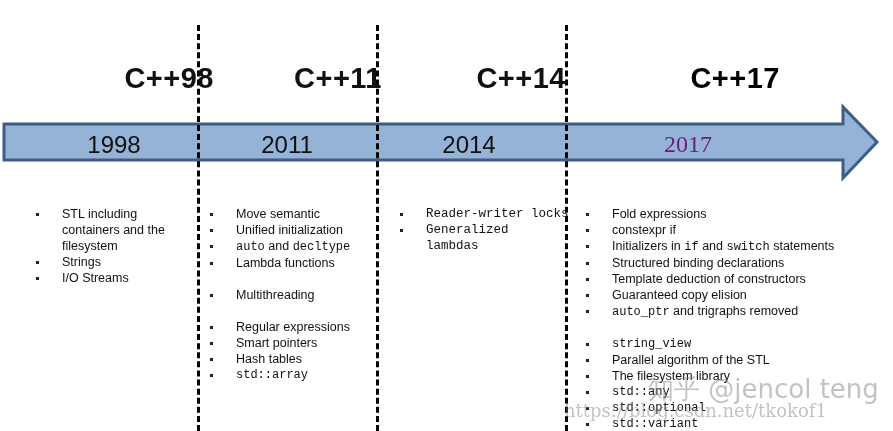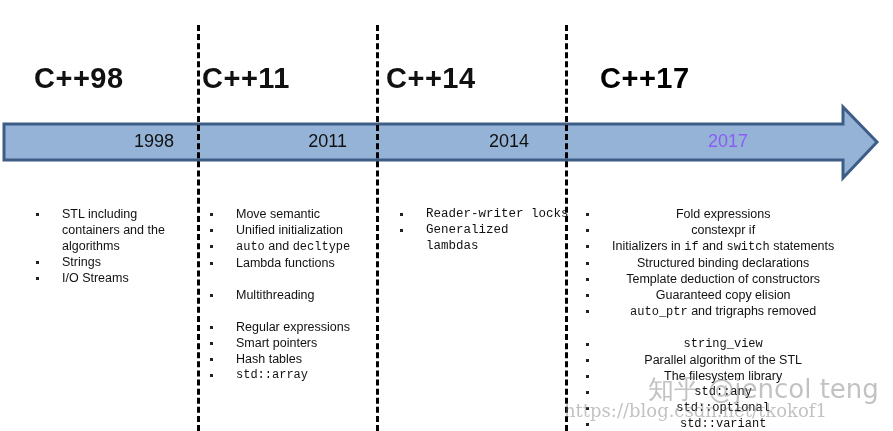--- a/index.html
+++ b/index.html
@@ -6,25 +6,25 @@
   body {
     width: 893px; height: 431px; background: #ffffff; position: relative; overflow: hidden;
     font-family: "Liberation Sans", sans-serif; color: #111;
   }
   .divider {
     position: absolute; top: 25px; height: 406px; width: 0;
     border-left: 3px dashed #000;
   }
   .era-title {
     position: absolute; top: 62px; font-weight: bold; font-size: 29px;
-    font-family: "Liberation Sans", sans-serif; text-align: left; width: 180px; letter-spacing: 0.5px;
+    font-family: "Liberation Sans", sans-serif; text-align: right; width: 180px; letter-spacing: 0.5px;
   }
   svg.arrow { position: absolute; left: 0; top: 0; }
   .year {
-    position: absolute; top: 131px; font-size: 18px; text-align: right; width: 120px;
+    position: absolute; top: 131px; font-size: 24px; text-align: center; width: 120px;
     font-family: "Liberation Sans", sans-serif;
   }
   ul.features {
     position: absolute; margin: 0; padding: 0; list-style: none;
     font-size: 12.5px; line-height: 16px; font-family: "Liberation Sans", sans-serif;
   }
   ul.features li { position: relative; padding-left: 28px; }
   ul.features li::before {
     content: ""; position: absolute; left: 2px; top: 7px; width: 3px; height: 3px; background: #222;
   }
@@ -46,24 +46,24 @@
 <div class="divider" style="left:565px;"></div>
 
 <div class="era-title" style="left:34px;">C++98</div>
 <div class="era-title" style="left:202px;">C++11</div>
 <div class="era-title" style="left:386px;">C++14</div>
 <div class="era-title" style="left:600px; color:#000000;">C++17</div>
 
 <div class="year" style="left:54px;">1998</div>
 <div class="year" style="left:227px;">2011</div>
 <div class="year" style="left:409px;">2014</div>
-<div class="year" style="left:628px; color:#8b5cf6;">2017</div>
+<div class="year" style="left:628px; color:#701a75;font-family:Liberation Serif, serif;">2017</div>
 
 <ul class="features" style="left:34px; top:206px;">
-  <li><span>STL including</span><br><span>containers and the</span><br><span>algorithms</span></li>
+  <li><span>STL including</span><br><span>containers and the</span><br><span>filesystem</span></li>
   <li>Strings</li>
   <li>I/O Streams</li>
 </ul>
 
 <ul class="features" style="left:208px; top:206px;">
   <li>Move semantic</li>
   <li>Unified initialization</li>
   <li><span class="mono">auto</span><span> and </span><span class="mono">decltype</span></li>
   <li>Lambda functions</li>
   <li class="gap">Multithreading</li>
@@ -71,21 +71,21 @@
   <li>Smart pointers</li>
   <li>Hash tables</li>
   <li class="mono">std::array</li>
 </ul>
 
 <ul class="features" style="left:398px; top:206px;font-family:Liberation Mono, monospace;">
   <li>Reader-writer  locks</li>
   <li><span>Generalized</span><br><span>lambdas</span></li>
 </ul>
 
-<ul class="features" style="left:584px; top:206px;text-align:center;">
+<ul class="features" style="left:584px; top:206px;">
   <li>Fold expressions</li>
   <li>constexpr if</li>
   <li><span>Initializers in </span><span class="mono">if</span><span> and </span><span class="mono">switch</span><span> statements</span></li>
   <li>Structured binding declarations</li>
   <li>Template deduction of constructors</li>
   <li>Guaranteed  copy elision</li>
   <li><span class="mono">auto_ptr</span><span> and trigraphs  removed</span></li>
   <li class="gap mono">string_view</li>
   <li>Parallel algorithm of the STL</li>
   <li>The filesystem library</li>

